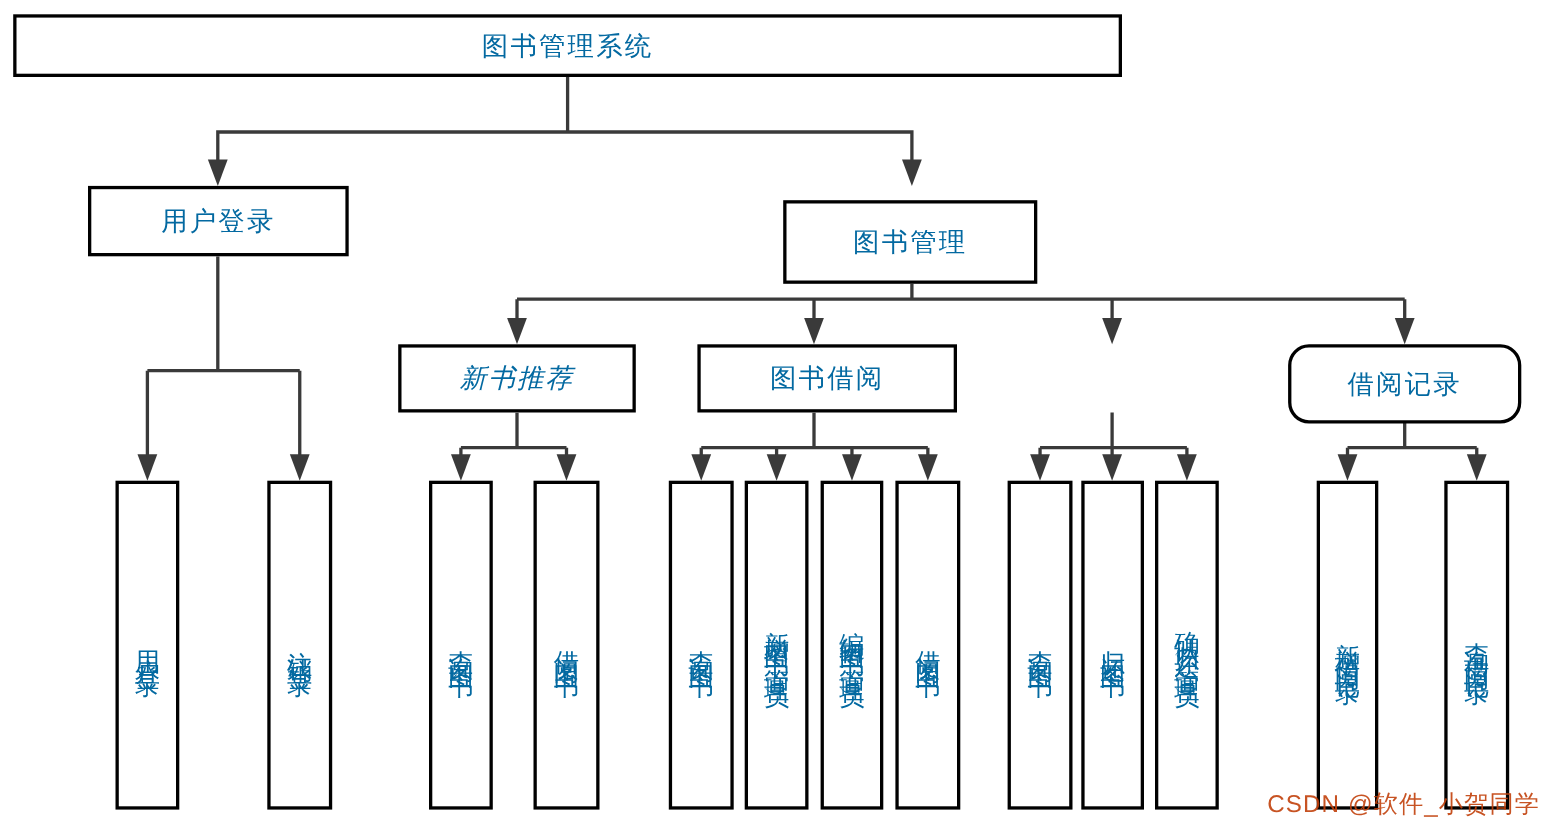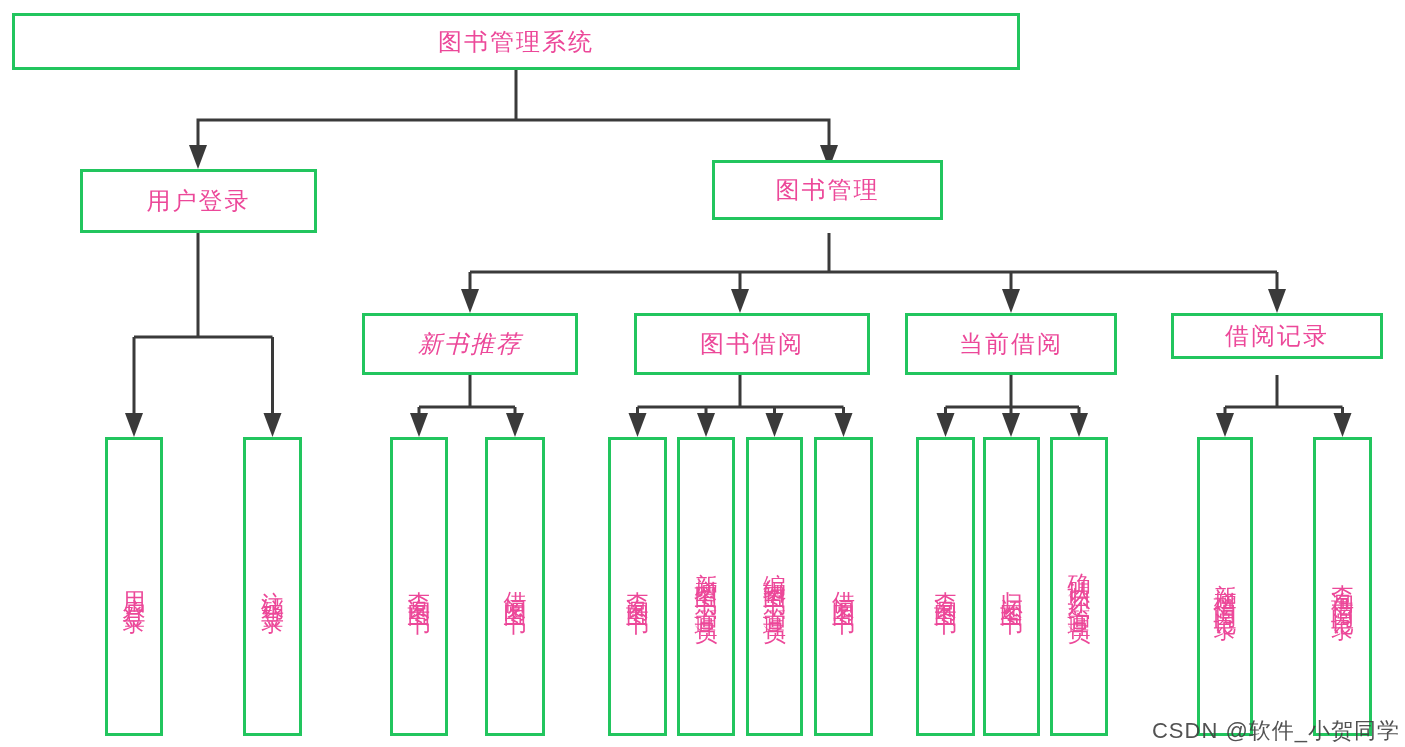--- a/index.html
+++ b/index.html
@@ -12,48 +12,48 @@
     overflow: hidden;
   }
   #connectors {
     position: absolute;
     left: 0; top: 0;
     width: 1405px; height: 747px;
   }
   .node {
     position: absolute;
     box-sizing: border-box;
-    border: 3px solid #22c55e;
+    border: 3px solid #000000;
     background: #ffffff;
-    color: #ec4899;
+    color: #0369a1;
     display: flex;
     align-items: center;
     justify-content: center;
     text-align: center;
   }
   .h-node {
     font-size: 24px;
     letter-spacing: 2px;
     white-space: nowrap;
   }
   .v-node {
     writing-mode: vertical-rl;
     text-orientation: mixed;
     font-size: 23px;
     letter-spacing: 7px;
     line-height: 1;
   }
   
   .b-root { left: 12px;  top: 13px;  width: 1008px; height: 57px; }
   .b-l2a  { left: 80px;  top: 169px; width: 237px;  height: 64px; }
-  .b-l2b  { left: 712px; top: 160px; width: 231px;  height: 60px; }
+  .b-l2b  { left: 712px; top: 182px; width: 231px;  height: 76px; }
   .b-l3a  { left: 362px; top: 313px; width: 216px;  height: 62px; font-style: italic; }
   .b-l3b  { left: 634px; top: 313px; width: 236px;  height: 62px; }
   .b-l3c  { left: 905px; top: 313px; width: 212px;  height: 62px; }
-  .b-l3d  { left: 1171px;top: 313px; width: 212px;  height: 46px; }
+  .b-l3d  { left: 1171px;top: 313px; width: 212px;  height: 72px; border-radius: 19px; }
   
   .leaf { top: 437px; height: 299px; }
   .v1a { left: 105px;  width: 58px; }
   .v1b { left: 243px;  width: 59px; }
   .v2a { left: 390px;  width: 58px; }
   .v2b { left: 485px;  width: 60px; }
   .v3a { left: 608px;  width: 59px; }
   .v3b { left: 677px;  width: 58px; }
   .v3c { left: 746px;  width: 57px; }
   .v3d { left: 814px;  width: 59px; }
@@ -61,21 +61,21 @@
   .v4b { left: 983px;  width: 57px; }
   .v4c { left: 1050px; width: 58px; }
   .v5a { left: 1197px; width: 56px; }
   .v5b { left: 1313px; width: 59px; }
   #watermark {
     position: absolute;
     right: 5px;
     top: 716px;
     font-size: 22px;
     letter-spacing: 1px;
-    color: #404040;
+    color: #c2410c;
     opacity: 0.9;
     white-space: nowrap;
     z-index: 5;
   }
 </style>
 </head>
 <body>
 
 <div id="stage">
 
@@ -119,21 +119,20 @@
     </g>
   </svg>
 
   <div class="node h-node b-root">图书管理系统</div>
 
   <div class="node h-node b-l2a">用户登录</div>
   <div class="node h-node b-l2b">图书管理</div>
 
   <div class="node h-node b-l3a">新书推荐</div>
   <div class="node h-node b-l3b">图书借阅</div>
-  <div class="node h-node b-l3c">当前借阅</div>
   <div class="node h-node b-l3d">借阅记录</div>
 
   <div class="node v-node leaf v1a">用户登录</div>
   <div class="node v-node leaf v1b">注销登录</div>
 
   <div class="node v-node leaf v2a">查询图书</div>
   <div class="node v-node leaf v2b">借阅图书</div>
 
   <div class="node v-node leaf v3a">查询图书</div>
   <div class="node v-node leaf v3b">新增图书（管理员）</div>

